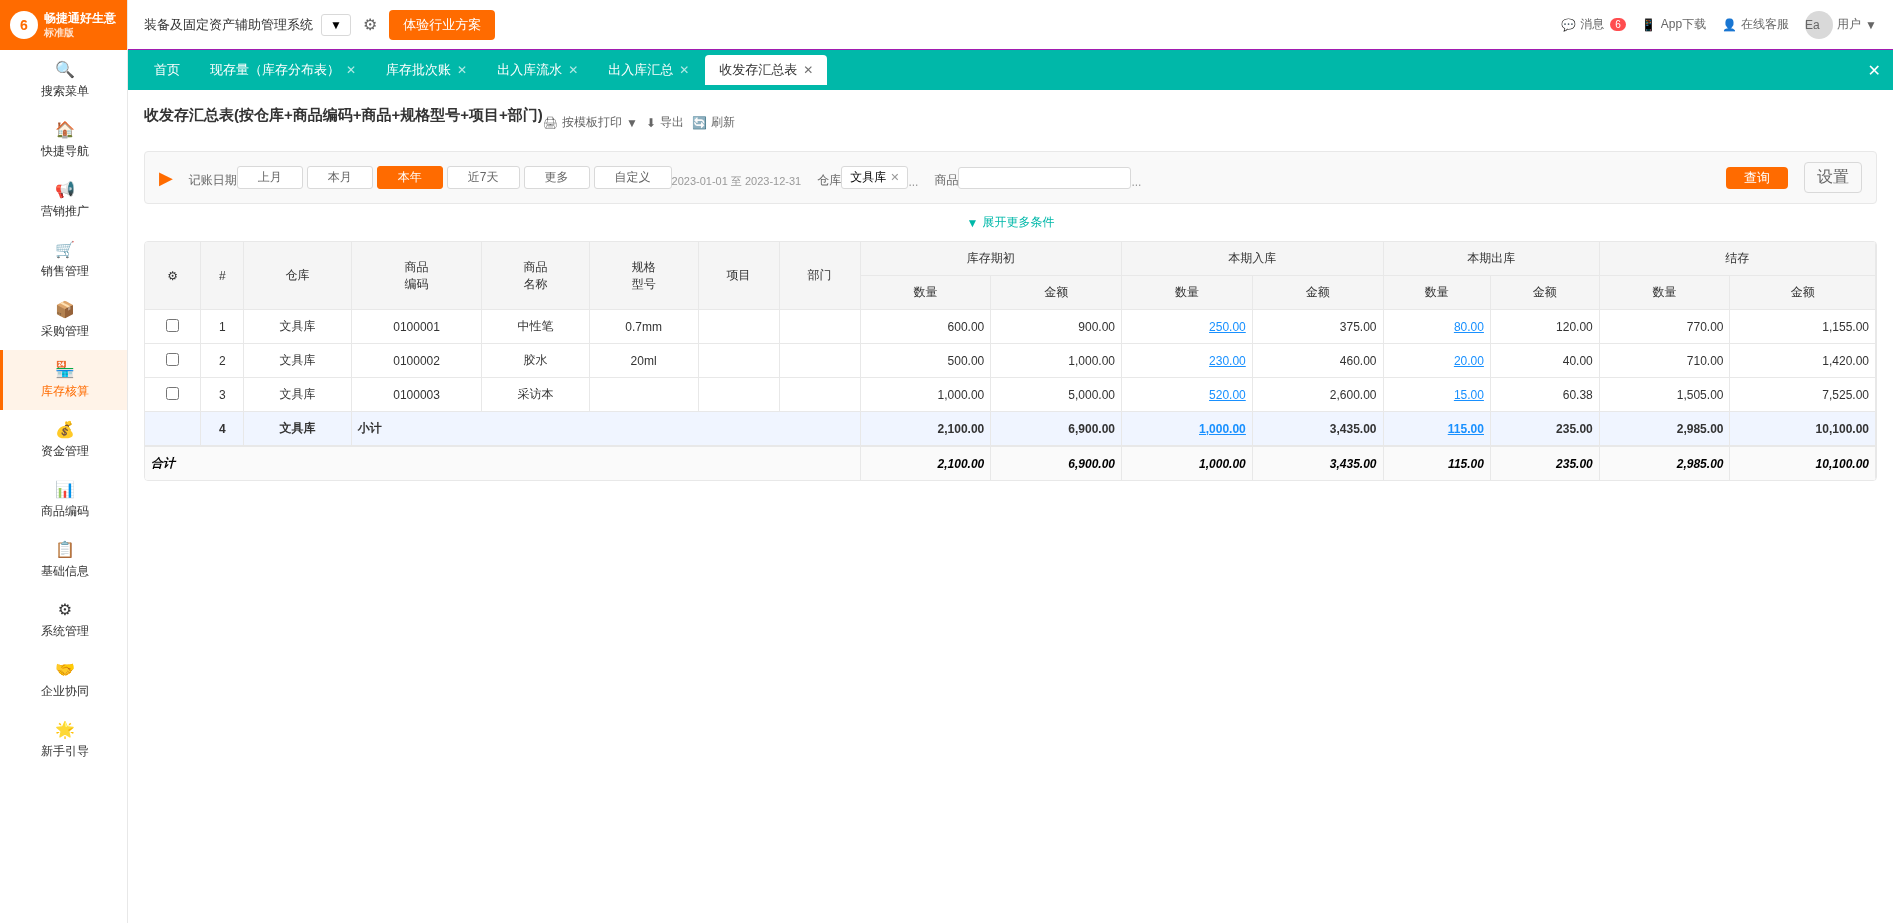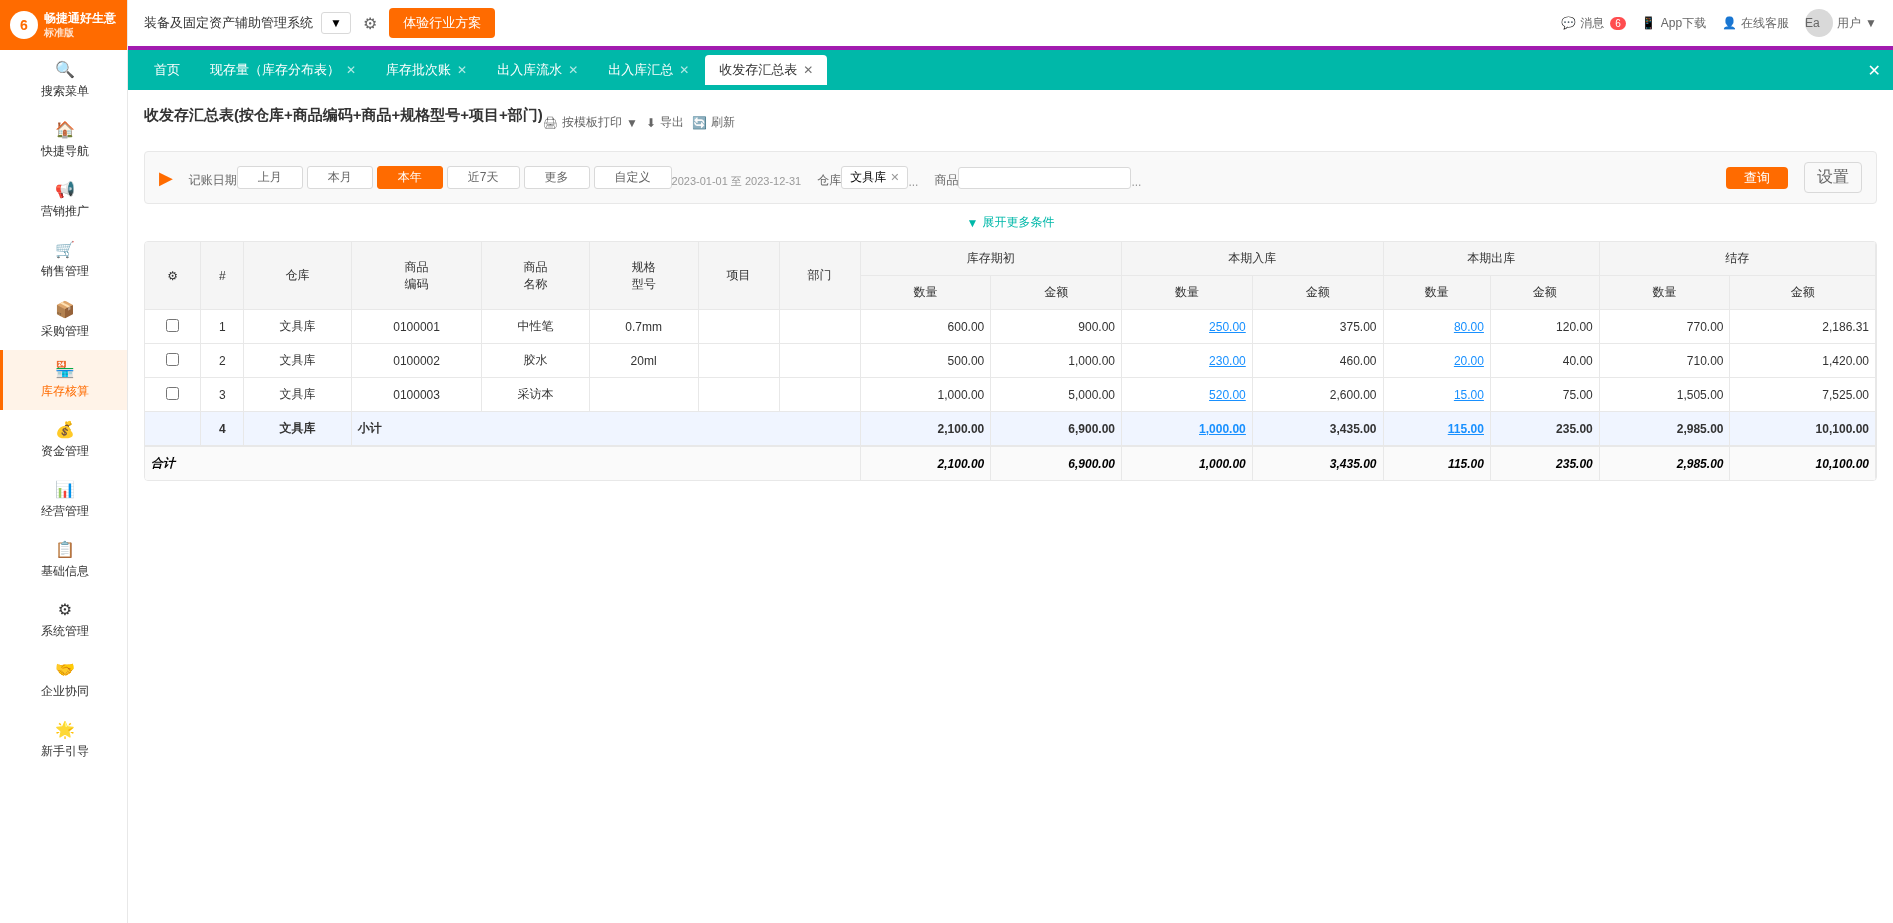--- a/index.html
+++ b/index.html
@@ -65,21 +65,21 @@
     tbody tr.subtotal { background: #f0f5ff; font-weight: bold; }
     tbody td { padding: 8px 6px; text-align: center; border-bottom: 1px solid #e8e8e8; border-right: 1px solid #e8e8e8; color: #333; }
     .td-num { text-align: right; }
     .td-link { color: #1890ff; text-decoration: underline; cursor: pointer; }
     tfoot tr { background: #fafafa; font-weight: bold; }
     tfoot td { padding: 8px 6px; text-align: center; border-top: 2px solid #e8e8e8; border-right: 1px solid #e8e8e8; font-style: italic; }
     .th-group { border-bottom: 1px solid #e8e8e8; }
     .right-actions-bar { display: flex; align-items: center; gap: 8px; }
 
     
-    .app-header { background: #fff; height: 50px; border-bottom: 4px solid #a21caf; display: flex; align-items: center; padding: 0 16px; gap: 12px; }
+    .app-header { background: #fff; height: 50px; border-bottom: 1px solid #a21caf; display: flex; align-items: center; padding: 0 16px; gap: 12px; }
     .app-title { display: flex; align-items: center; gap: 8px; }
     .app-title-text { font-size: 13px; color: #333; }
     .dropdown-btn { border: 1px solid #d9d9d9; background: #fff; padding: 3px 8px; border-radius: 3px; cursor: pointer; font-size: 12px; }
     .settings-gear { cursor: pointer; color: #666; font-size: 16px; }
     .experience-btn { background: #ff6b00; color: #fff; border: none; padding: 6px 14px; border-radius: 4px; cursor: pointer; font-size: 13px; }
   </style>
 </head>
 <body>
 
 <div class="sidebar">
@@ -116,21 +116,21 @@
       <div class="sidebar-item active">
       <span class="sidebar-item-icon">🏪</span>
       <span>库存核算</span>
     </div>
       <div class="sidebar-item">
       <span class="sidebar-item-icon">💰</span>
       <span>资金管理</span>
     </div>
       <div class="sidebar-item">
       <span class="sidebar-item-icon">📊</span>
-      <span>经营管理</span>
+      <span>商品编码</span>
     </div>
       <div class="sidebar-item">
       <span class="sidebar-item-icon">📋</span>
       <span>基础信息</span>
     </div>
       <div class="sidebar-item">
       <span class="sidebar-item-icon">⚙</span>
       <span>系统管理</span>
     </div>
       <div class="sidebar-item">
@@ -306,21 +306,21 @@
       <td>0.7mm</td>
       <td></td>
       <td></td>
       <td class="td-num">600.00</td>
       <td class="td-num">900.00</td>
       <td class="td-num td-link">250.00</td>
       <td class="td-num">375.00</td>
       <td class="td-num td-link">80.00</td>
       <td class="td-num">120.00</td>
       <td class="td-num">770.00</td>
-      <td class="td-num">2,186.31</td>
+      <td class="td-num">1,155.00</td>
     </tr>
               <tr>
       <td><input type="checkbox" style=""></td>
       <td>2</td>
       <td>文具库</td>
       <td>0100002</td>
       <td>胶水</td>
       <td>20ml</td>
       <td></td>
       <td></td>
@@ -340,21 +340,21 @@
       <td>0100003</td>
       <td>采访本</td>
       <td></td>
       <td></td>
       <td></td>
       <td class="td-num">1,000.00</td>
       <td class="td-num">5,000.00</td>
       <td class="td-num td-link">520.00</td>
       <td class="td-num">2,600.00</td>
       <td class="td-num td-link">15.00</td>
-      <td class="td-num">75.00</td>
+      <td class="td-num">60.38</td>
       <td class="td-num">1,505.00</td>
       <td class="td-num">7,525.00</td>
     </tr>
               <tr class="subtotal">
     <td></td>
     <td><strong>4</strong></td>
     <td><strong>文具库</strong></td>
     <td colspan="5" style="text-align:left;"><strong>小计</strong></td>
     <td class="td-num"><strong>2,100.00</strong></td>
     <td class="td-num"><strong>6,900.00</strong></td>

